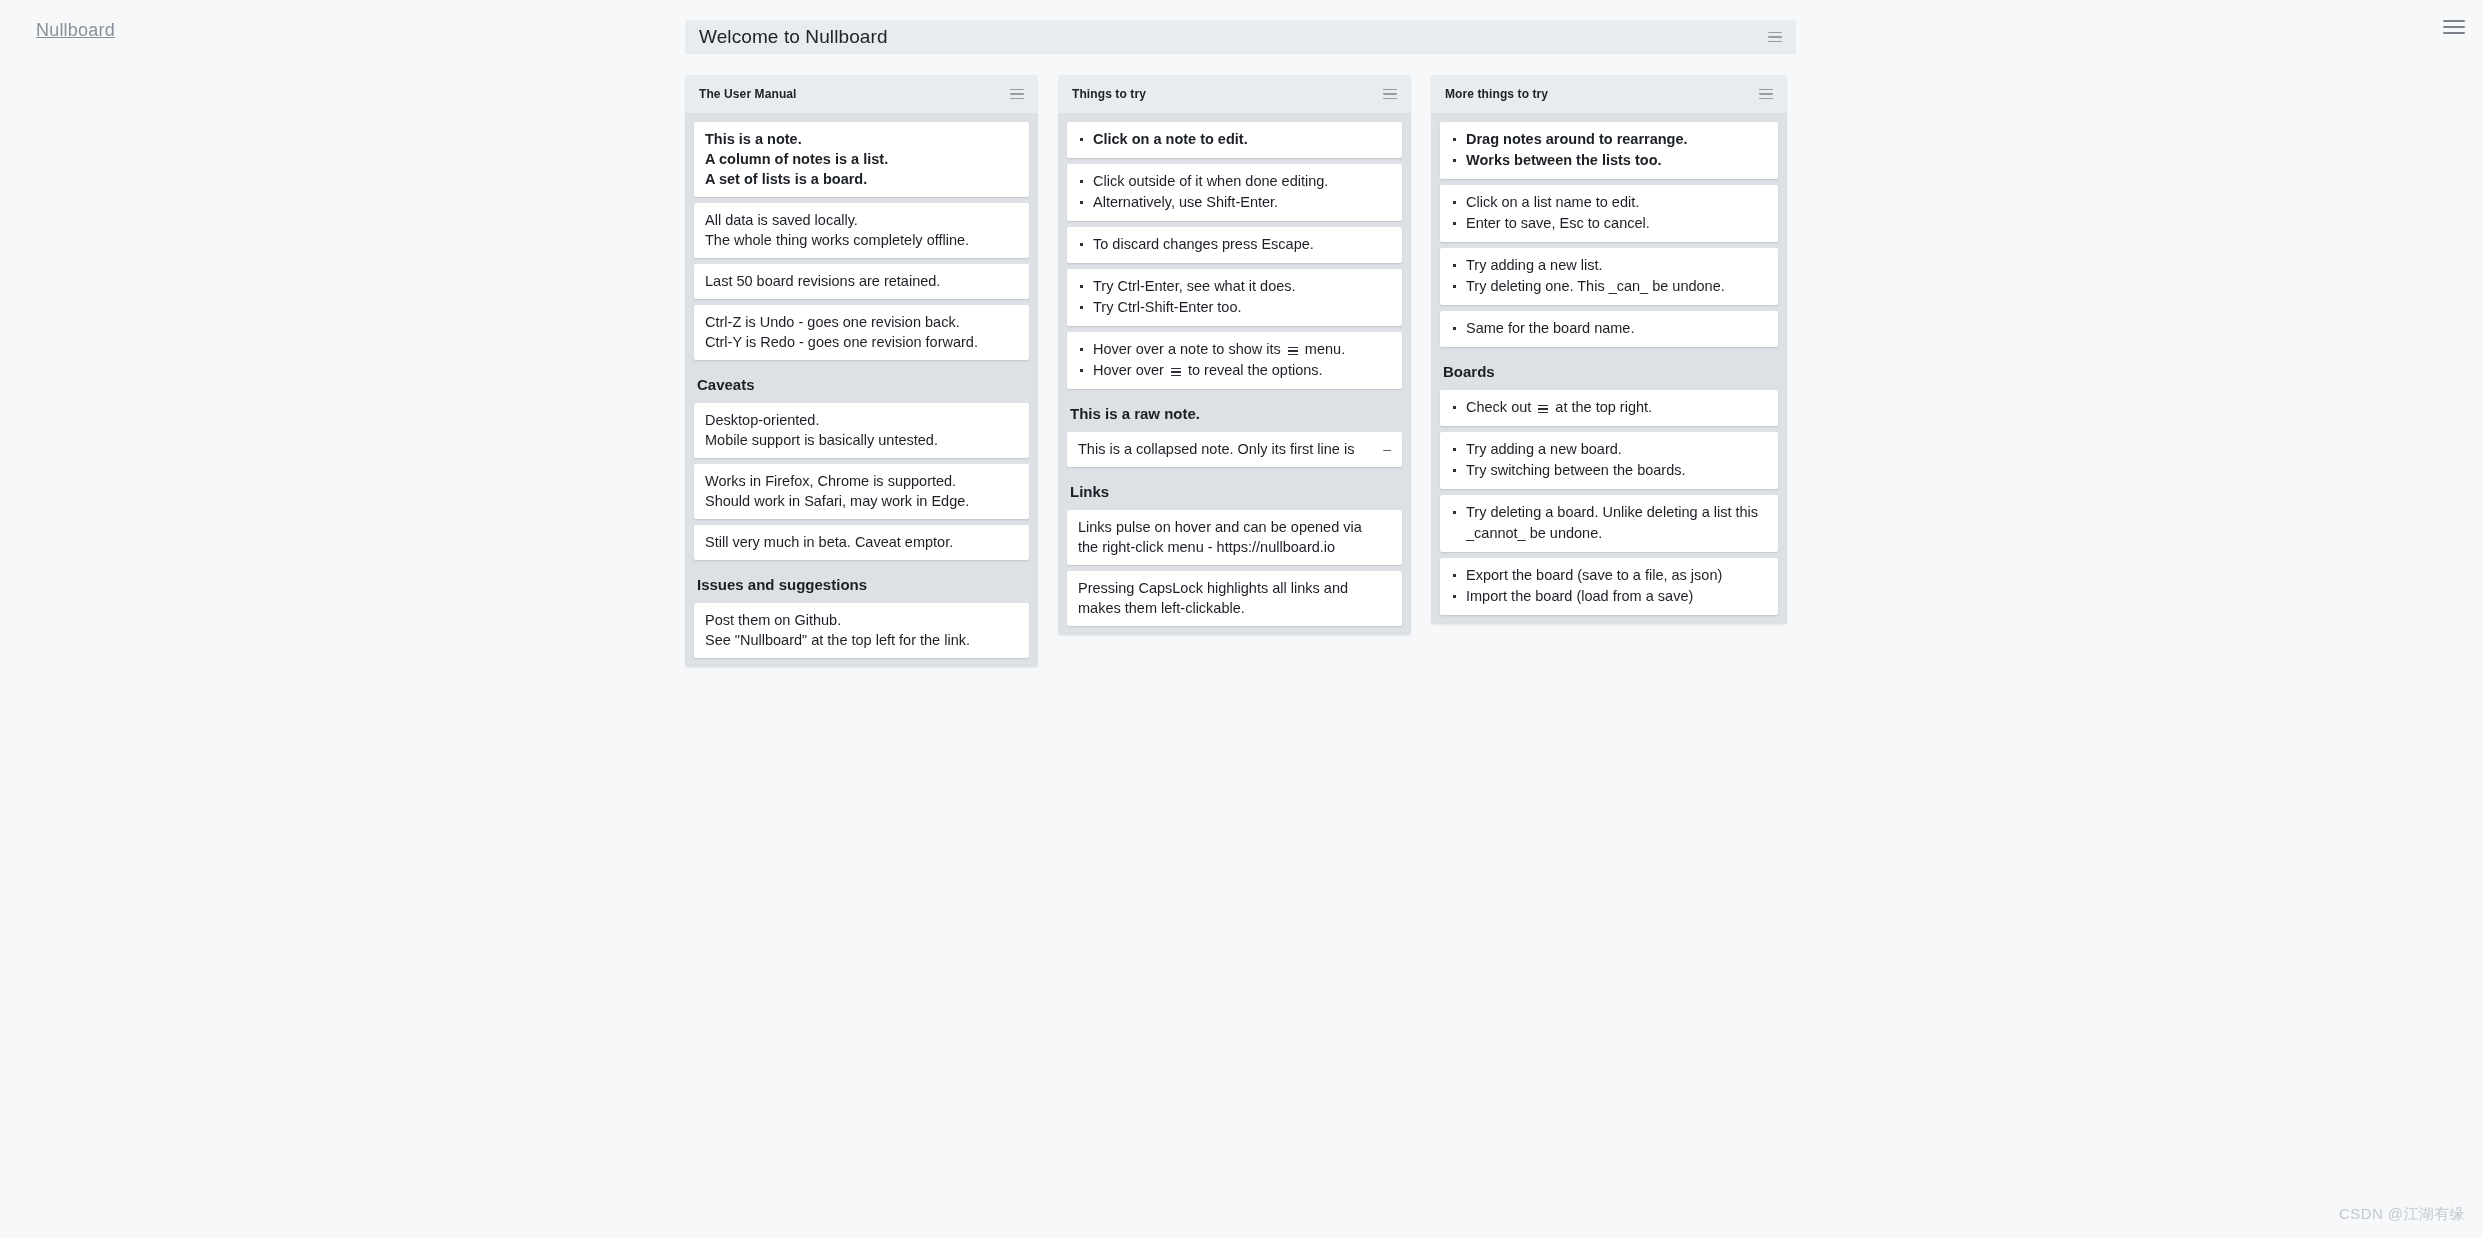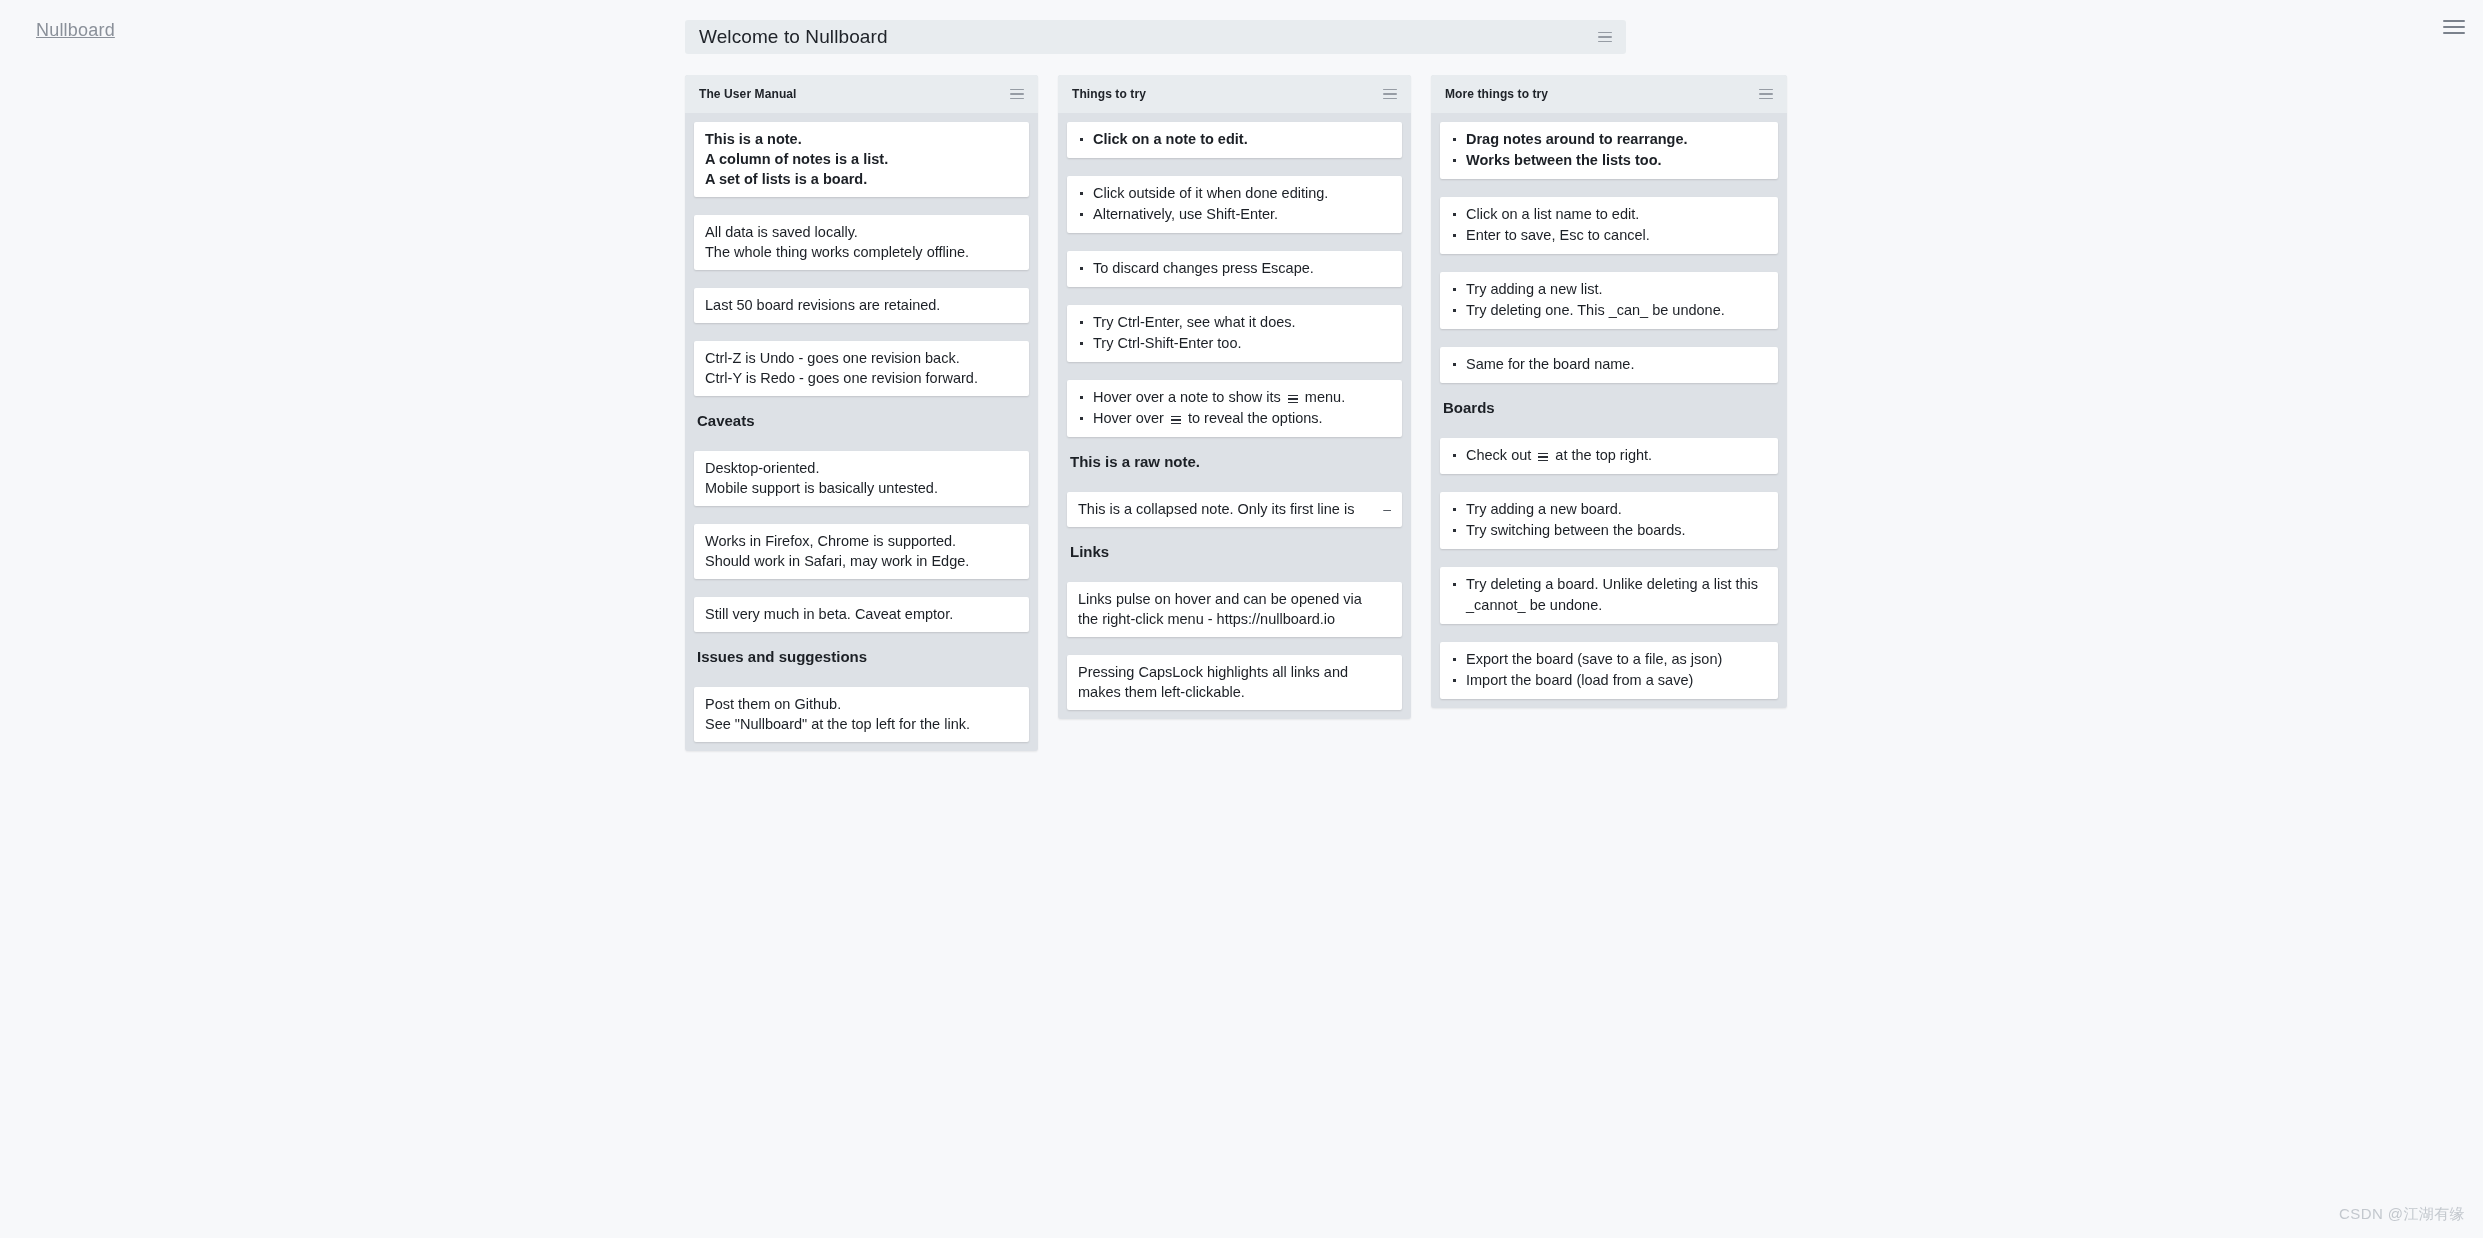--- a/index.html
+++ b/index.html
@@ -40,21 +40,21 @@
     background: #7b828c;
     border-radius: 1px;
   }
   .board-menu i { height: 2px; margin-bottom: 4px; }
 
   
   .board-title {
     position: absolute;
     left: 685px;
     top: 20px;
-    width: 941px;
+    width: 1111px;
     height: 34px;
     background: #e8ecef;
     border-radius: 3px;
     display: flex;
     align-items: center;
     padding: 0 14px;
   }
   .board-title .txt {
     font-size: 19px;
     color: #20242a;
@@ -106,21 +106,21 @@
     font-weight: 700;
     letter-spacing: .1px;
   }
   .list-head .hmb { margin-left: auto; }
 
   
   .note {
     background: #ffffff;
     border-radius: 2px;
     padding: 7px 11px 8px 11px;
-    margin-top: 18px;
+    margin-top: 6px;
     box-shadow: 0 1px 2px rgba(0,0,0,.13);
     font-size: 14.5px;
     line-height: 20px;
     color: #1c2026;
     position: relative;
   }
   .note.first { margin-top: 9px; font-weight: bold; }
 
   .note .line { white-space: nowrap; }
 

